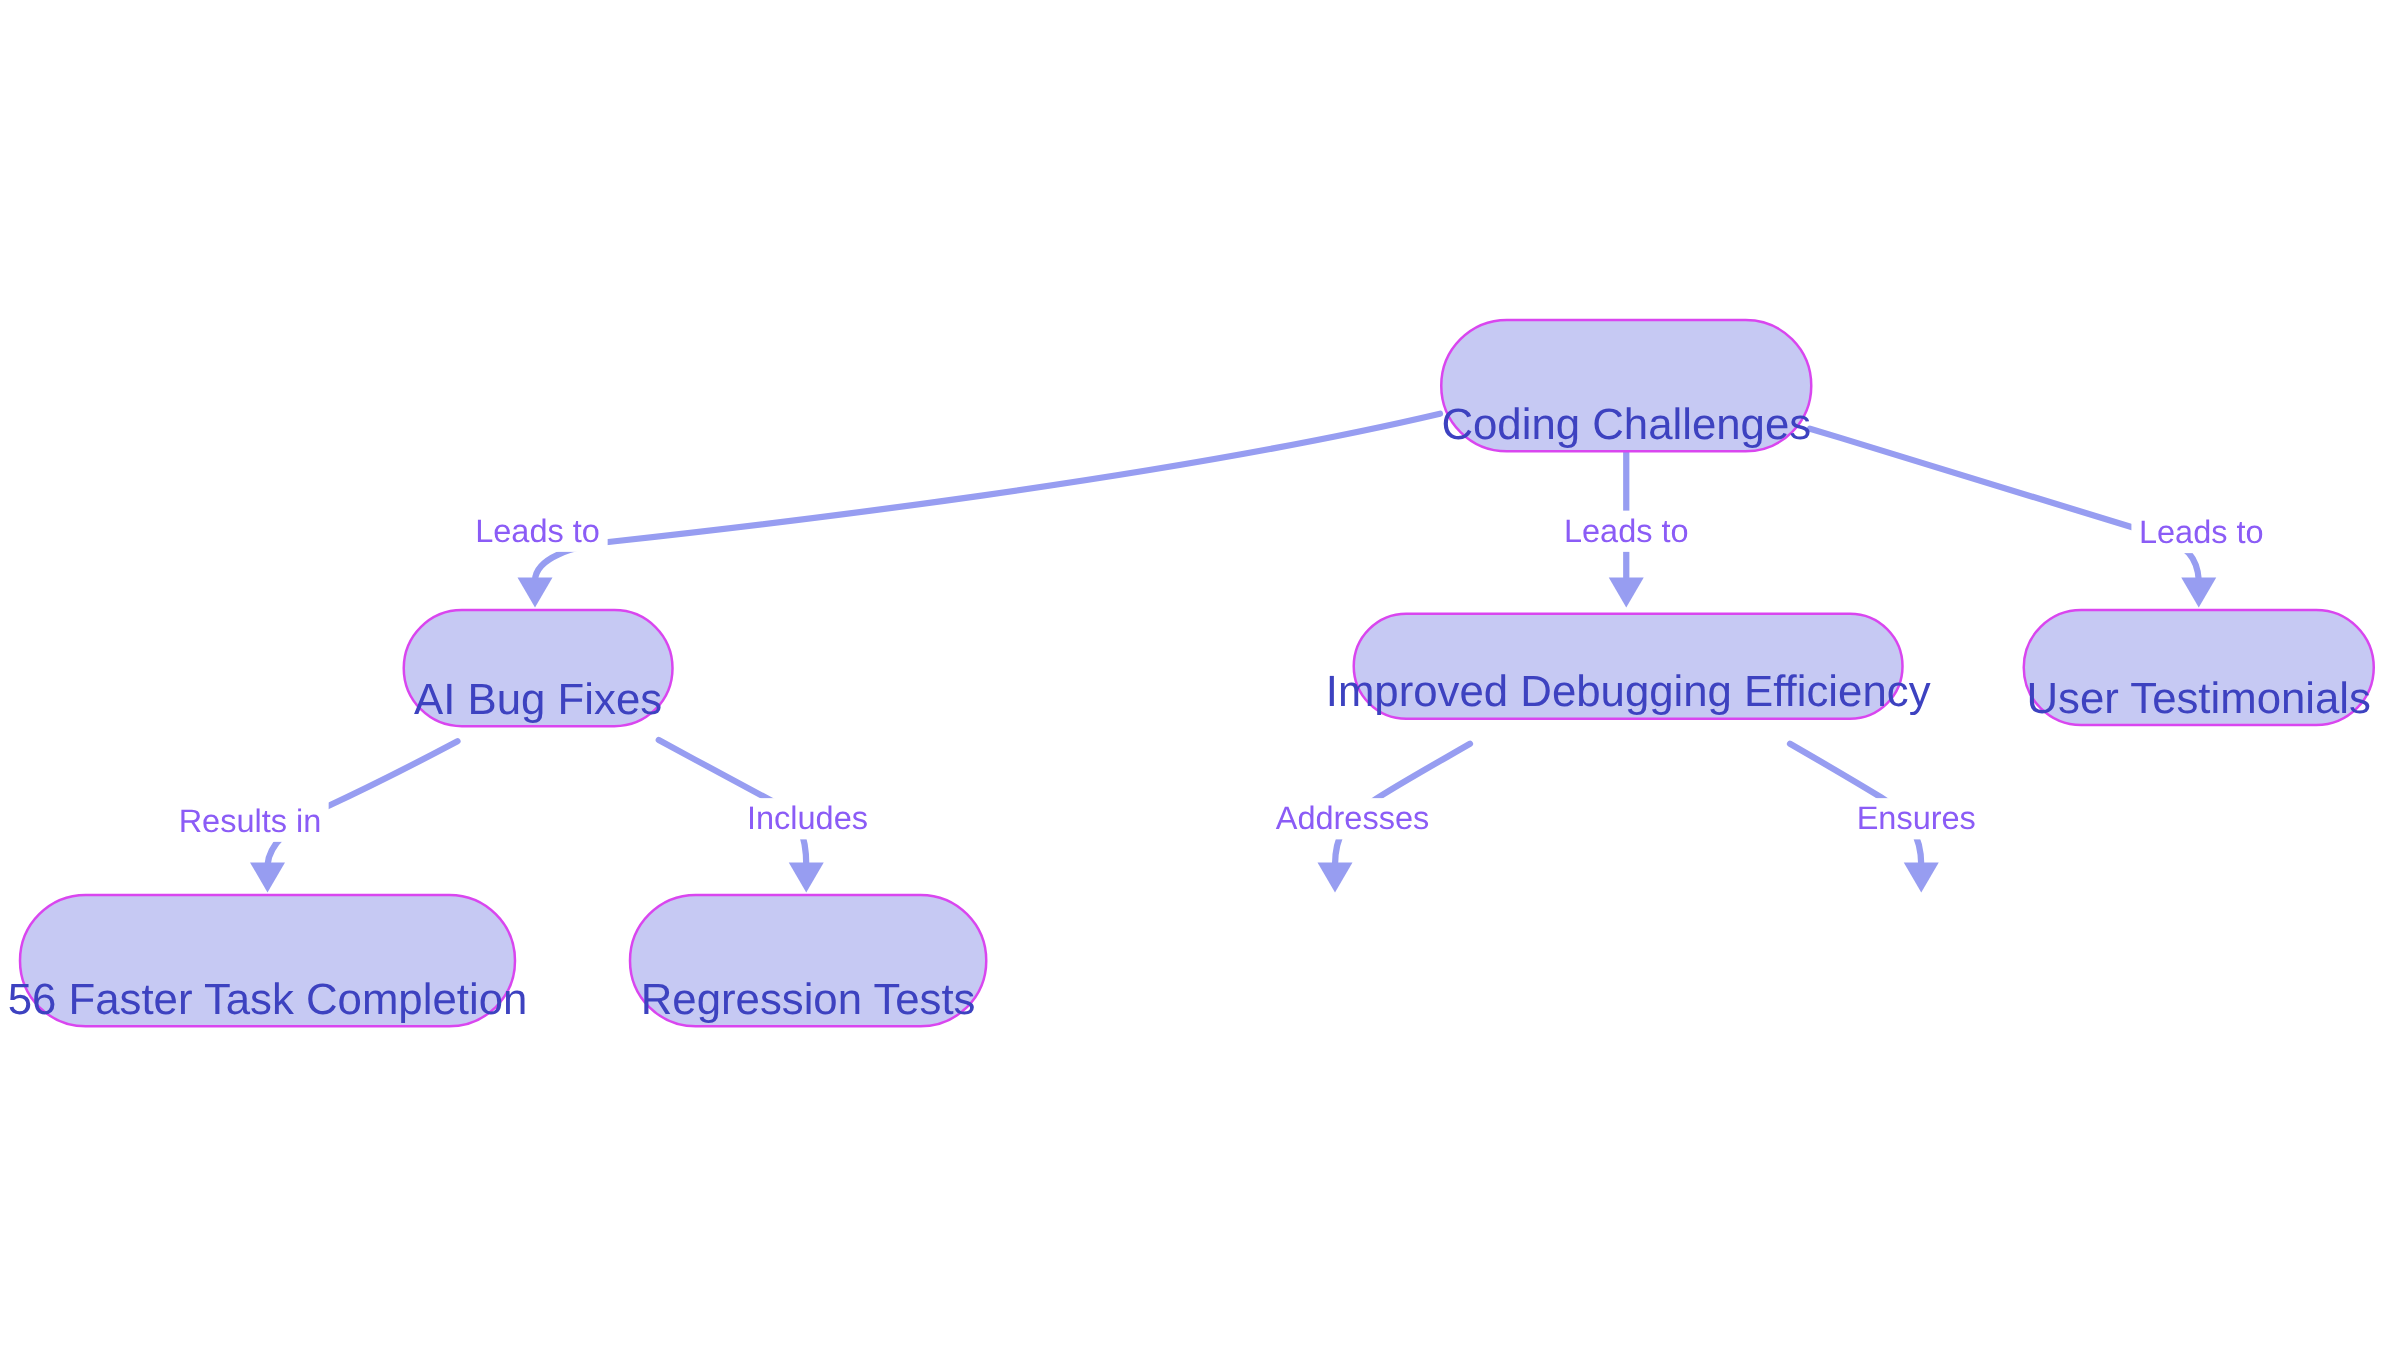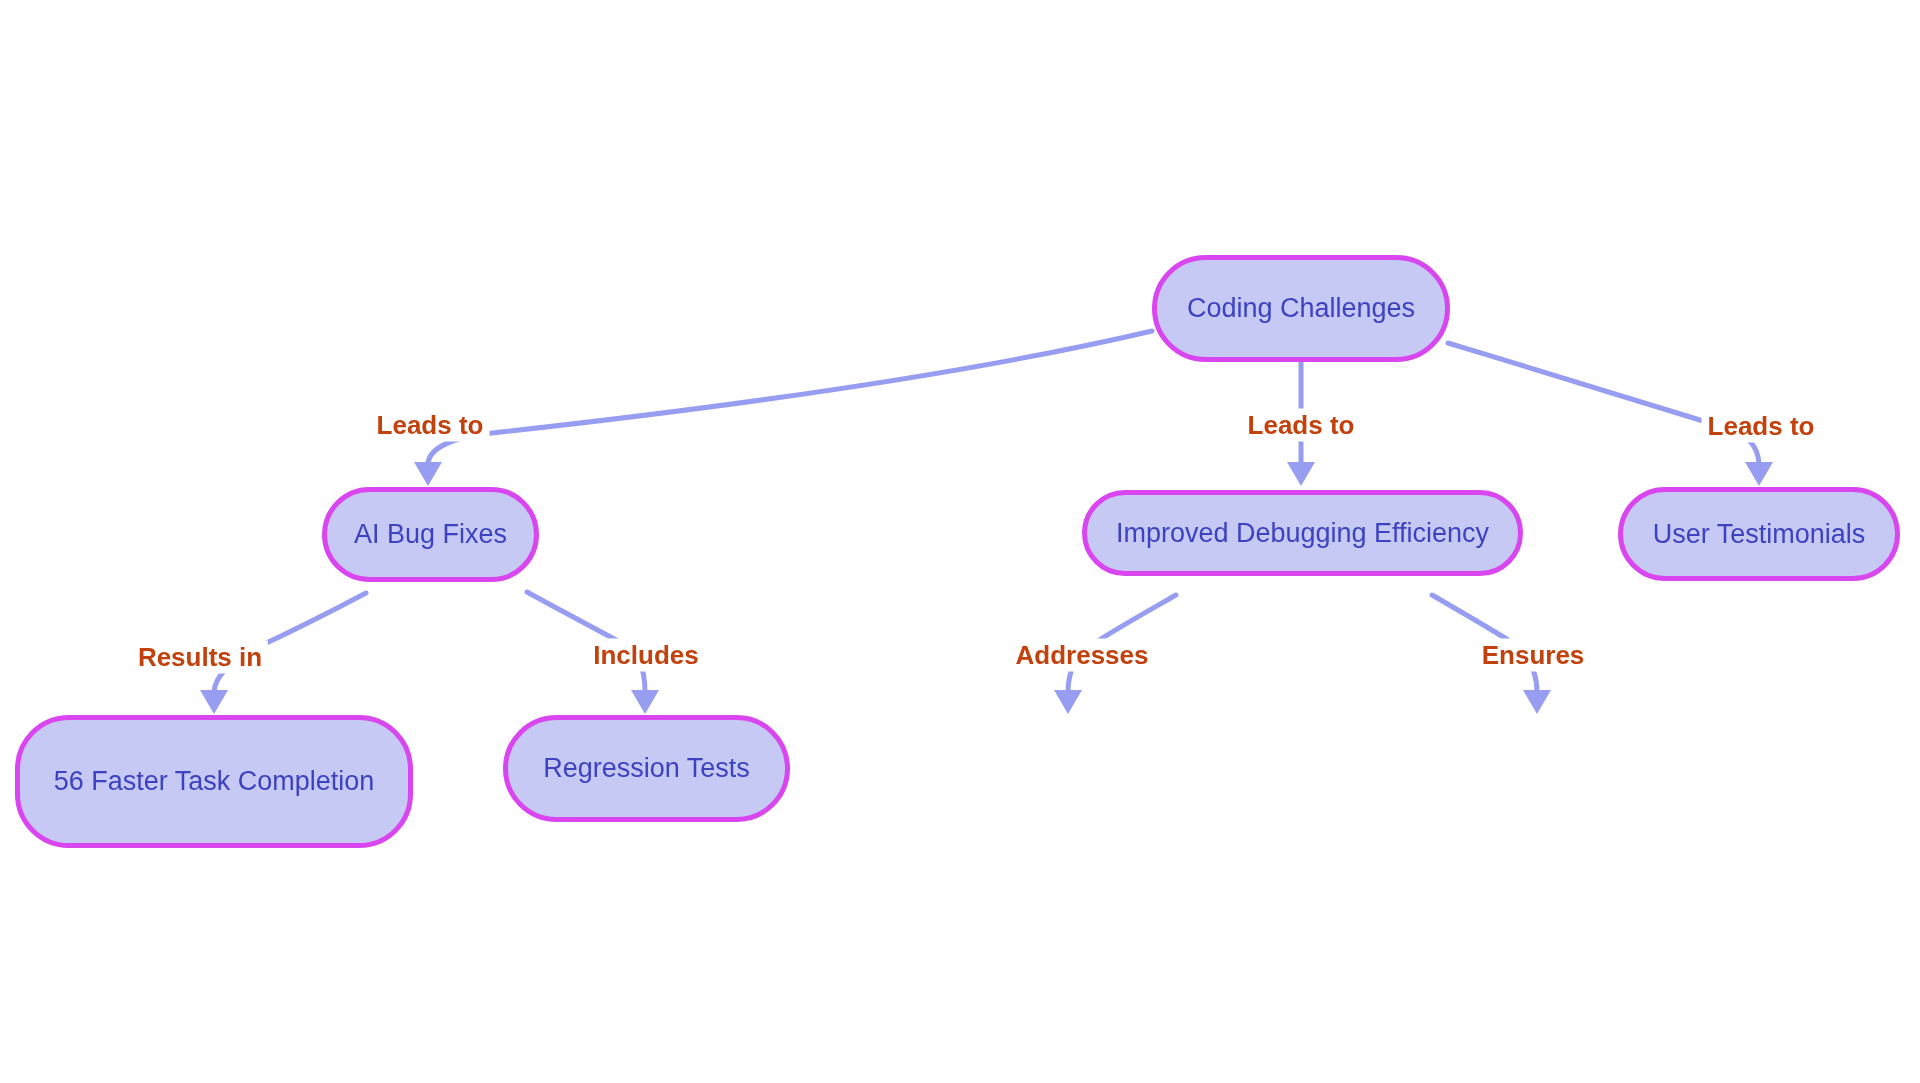--- a/index.html
+++ b/index.html
@@ -28,46 +28,45 @@
     stroke-linecap: round;
   }
   .edge-layer polygon {
     fill: #979df1;
     stroke: none;
   }
   .node {
     position: absolute;
     box-sizing: border-box;
     background: #c6c9f3;
-    border: 5px solid #d946ef;
+    border: 2px solid #d946ef;
     border-radius: 54px;
     display: flex;
-    align-items: center;
+    align-items: flex-end;
     justify-content: center;
     color: #3d42c0;
-    font-size: 27px;
+    font-size: 35px;
     white-space: nowrap;
     text-align: center;
   }
   .edge-label {
     position: absolute;
     transform: translate(-50%, -50%);
     background: #ffffff;
-    color: #c2410c;
+    color: #8b5cf6;
     font-size: 26px;
     padding: 1px 6px;
     white-space: nowrap;
-    font-weight: bold;
   }
   
   .n1 { left: 1152px; top: 255px; width: 298px; height: 107px; }
   .n2 { left: 322px;  top: 487px; width: 217px; height: 95px; }
   .n3 { left: 1082px; top: 490px; width: 441px; height: 86px; }
   .n4 { left: 1618px; top: 487px; width: 282px; height: 94px; }
-  .n5 { left: 15px;   top: 715px; width: 398px; height: 133px; }
+  .n5 { left: 15px;   top: 715px; width: 398px; height: 107px; }
   .n6 { left: 503px;  top: 715px; width: 287px; height: 107px; }
   .n7 { left: 880px;  top: 715px; width: 377px; height: 107px; }
   .n8 { left: 1352px; top: 715px; width: 363px; height: 107px; }
   
   .l1 { left: 430px;  top: 425px; }
   .l2 { left: 1301px; top: 425px; }
   .l3 { left: 1761px; top: 426px; }
   .l4 { left: 200px;  top: 657px; }
   .l5 { left: 646px;  top: 655px; }
   .l6 { left: 1070px; top: 655px; margin-left: 12px; }

